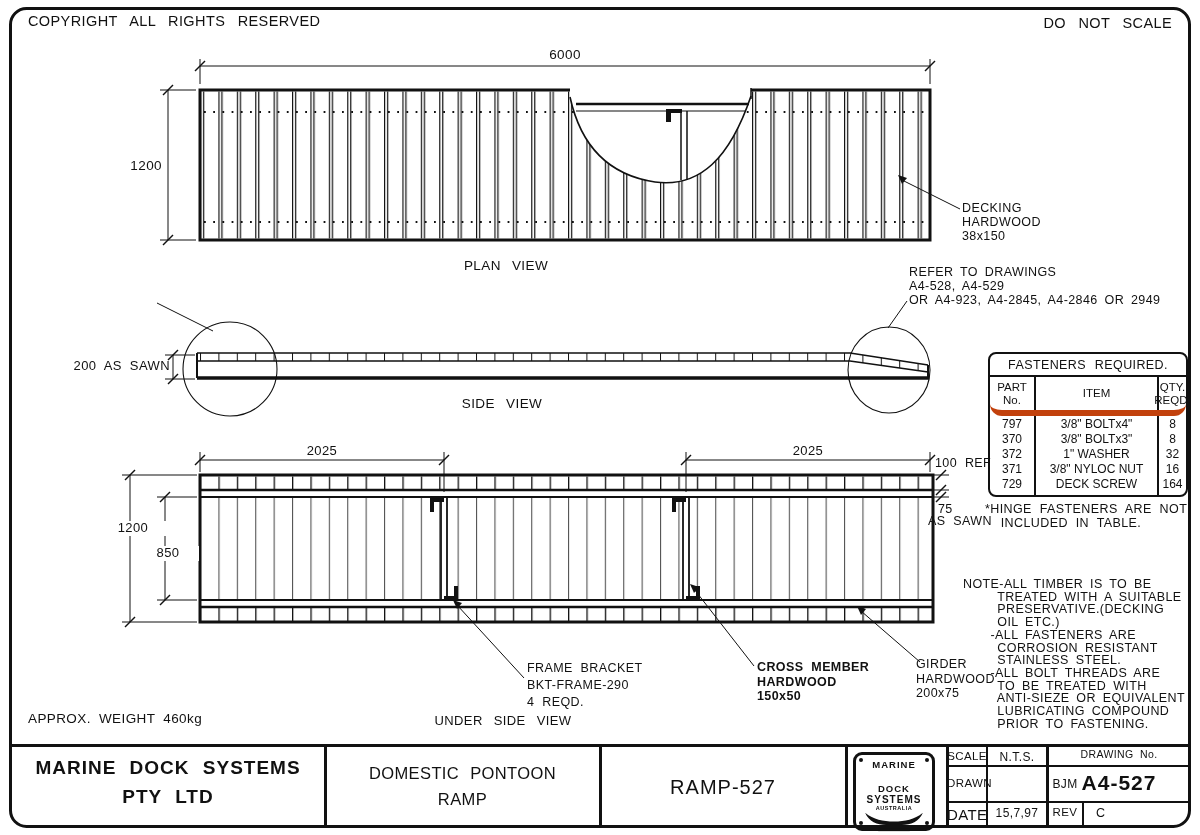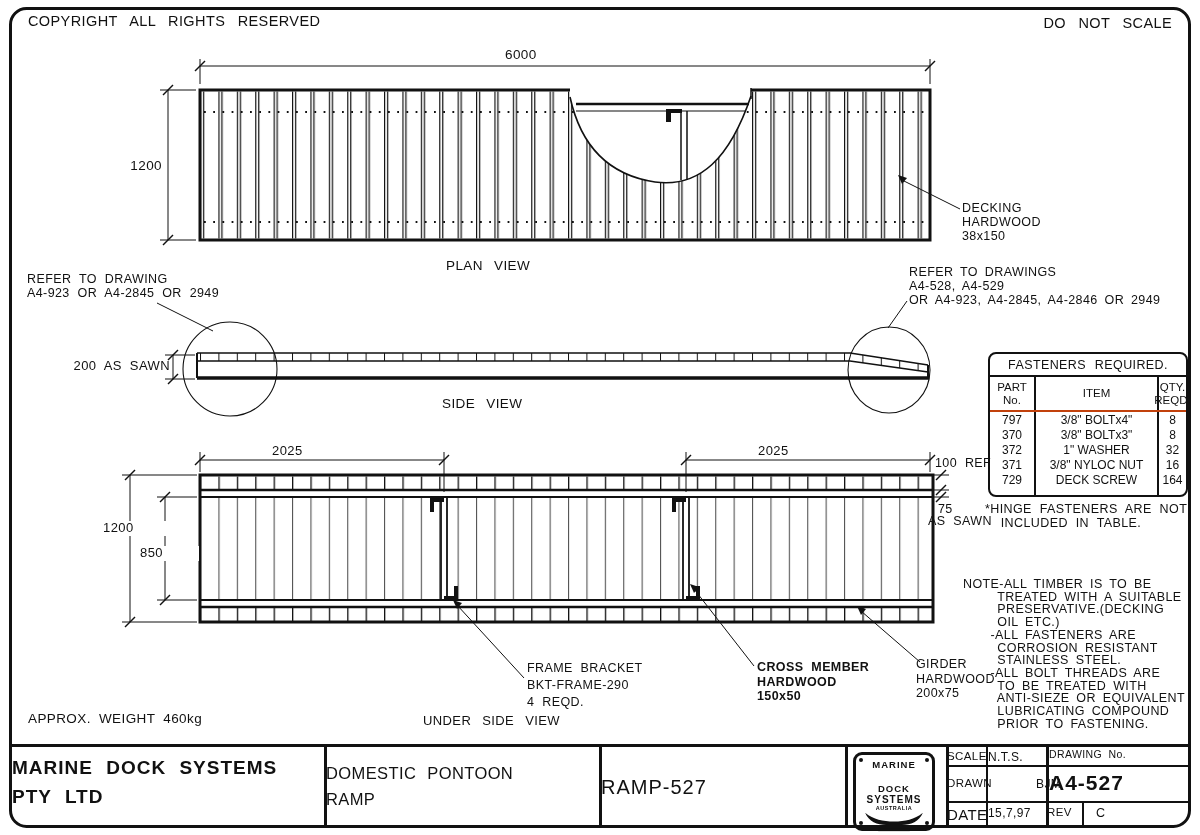--- a/index.html
+++ b/index.html
@@ -1,30 +1,30 @@
 <!DOCTYPE html>
 <html><head>
 <meta charset="utf-8">
 <style>
   html,body{margin:0;padding:0;background:#e8e8e8;}
   #page{position:relative;width:1200px;height:835px;background:#ffffff;overflow:hidden;
         font-family:"Liberation Sans",sans-serif;color:#111;}
   #linework{position:absolute;left:0;top:0;z-index:1;}
   .t{position:absolute;z-index:2;white-space:pre;color:#111;letter-spacing:.4px;word-spacing:4px;line-height:1.12;}
-  .ctr{}
+  .ctr{text-align:center;}
   .rt{text-align:right;}
   .wbg{background:#fff;z-index:3;padding:0 3px;}.fs125{font-size:12.5px;}.fs13{font-size:13px;}
   .fs135{font-size:13.5px;}.fs14{font-size:14.5px;}
   .notes{line-height:12.7px;word-spacing:3px;}
   
   #ftable{position:absolute;left:988px;top:352px;width:196px;height:141px;z-index:2;
           border:2.5px solid #111;border-radius:8px;display:flex;flex-direction:column;background:#fff;}
   #ftable .ttl{height:21px;border-bottom:2px solid #111;display:flex;align-items:center;justify-content:center;
                font-size:12.5px;letter-spacing:.4px;word-spacing:5px;}
-  #ftable .hdr{height:33px;border-bottom:2px solid #c2410c;display:flex;}
+  #ftable .hdr{height:33px;border-bottom:6px solid #c2410c;display:flex;border-radius:12px;}
   #ftable .bdy{flex:1;display:flex;}
   .fcol{display:flex;align-items:center;justify-content:center;text-align:center;white-space:pre;line-height:12.5px;font-size:11.5px;}
   .c-part{width:44px;border-right:2px solid #111;}
   .c-item{flex:1;border-right:2px solid #111;}
   .c-qty{width:27px;}
   #ftable .bdy .fcol{line-height:15px;font-size:12px;align-items:flex-start;padding-top:1px;}
   
   .tbline{position:absolute;background:#111;z-index:2;}
   .tbtext{position:absolute;z-index:3;white-space:pre;letter-spacing:.4px;}
   #logo{position:absolute;left:853px;top:752px;width:76px;height:73px;border:3px solid #111;border-radius:9px;z-index:3;
@@ -175,22 +175,20 @@
   <div class="t fs14" style="left:28px;top:13px;word-spacing:8px;">COPYRIGHT ALL RIGHTS RESERVED</div>
   <div class="t fs14" style="right:28px;top:15px;word-spacing:8px;">DO NOT SCALE</div>
 
   <div class="t fs135 ctr" style="left:505px;top:47px;width:120px;">6000</div>
   <div class="t fs135 rt" style="left:100px;top:158px;width:62px;">1200</div>
   <div class="t fs135 ctr" style="left:446px;top:258px;width:120px;word-spacing:7px;">PLAN VIEW</div>
   <div class="t fs125" style="left:962px;top:201px;line-height:14px;">DECKING
 HARDWOOD
 38x150</div>
 
-  <div class="t fs125" style="left:27px;top:272px;line-height:14px;">REFER TO DRAWING
-A4-923 OR A4-2845 OR 2949</div>
   <div class="t fs125" style="left:909px;top:266px;line-height:13.8px;word-spacing:3px;">REFER TO DRAWINGS
 A4-528, A4-529
 OR A4-923, A4-2845, A4-2846 OR 2949</div>
   <div class="t fs13 rt" style="left:58px;top:359px;width:112px;">200 AS SAWN</div>
   <div class="t fs135 ctr" style="left:442px;top:396px;width:120px;word-spacing:7px;">SIDE VIEW</div>
 
   <div id="ftable">
     <div class="ttl">FASTENERS REQUIRED.</div>
     <div class="hdr">
       <div class="fcol c-part">PART

